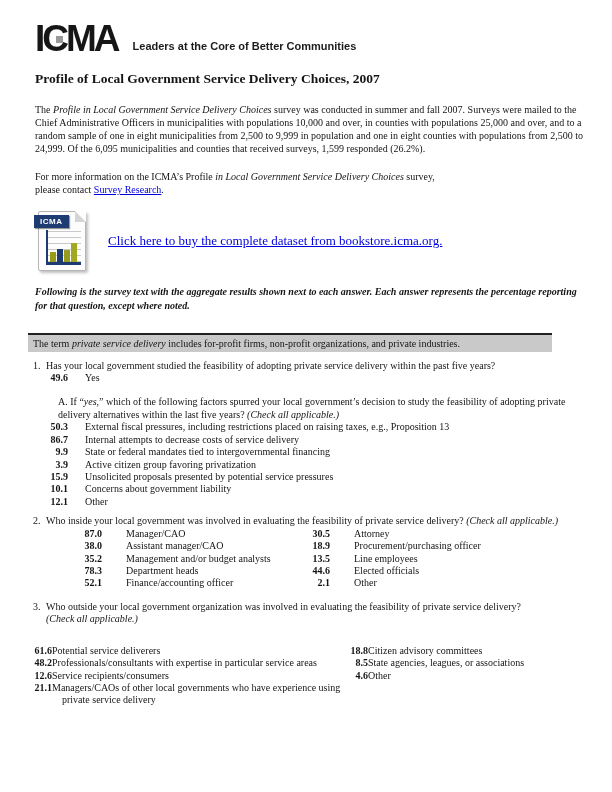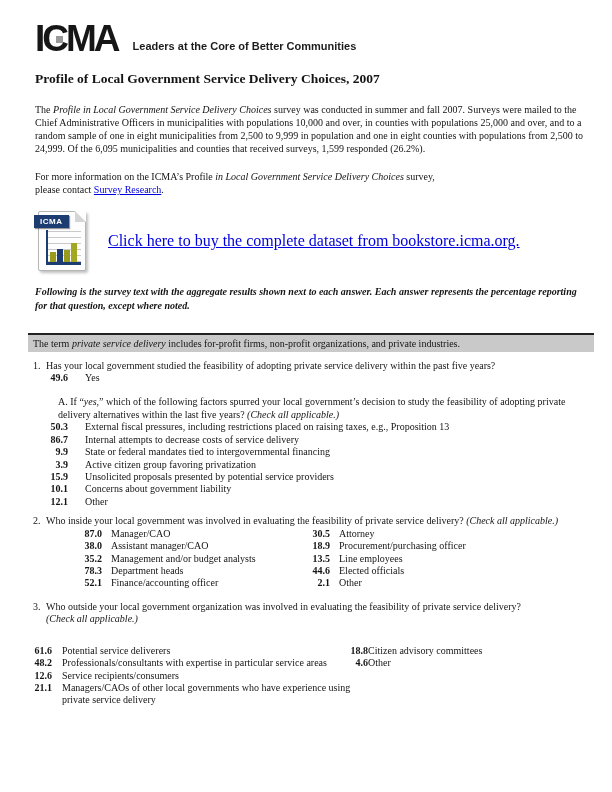--- a/index.html
+++ b/index.html
@@ -35,44 +35,44 @@
     font-family:"Liberation Sans", sans-serif; font-weight:bold; font-size:8px;
     letter-spacing:0.5px; padding:2px 7px 2px 6px; box-shadow:1px 1px 1px rgba(0,0,0,0.4); }
   .doc-chart { position:absolute; left:7px; bottom:5px; width:33px; height:32px;
     border-left:2px solid #1d3c72; border-bottom:3px solid #1d3c72;
     background:repeating-linear-gradient(to top, #c9c9c9 0 1px, transparent 1px 6px); }
   .bar { position:absolute; bottom:0; width:6px; }
   .bar1 { left:2px;  height:10px; background:#999b1d; }
   .bar2 { left:9px;  height:13px; background:#1d3c72; }
   .bar3 { left:16px; height:12px; background:#999b1d; }
   .bar4 { left:23px; height:19px; background:#a3a821; }
-  .buy-link { margin-left:22px; font-size:16px; }
+  .buy-link { margin-left:22px; font-size:13px; }
 
   .note { margin:13px 0 0 35px; width:545px; font-weight:bold; font-style:italic; line-height:13.5px; }
 
-  .term-bar { margin:21px 0 0 28px; width:566px; box-sizing:border-box;
+  .term-bar { margin:21px 0 0 28px; width:524px; box-sizing:border-box;
     background:#c9c9c9; border-top:2px solid #222; padding:2.5px 5px 3px 5px; }
 
   
   .question { display:flex; margin:8px 0 0 33px; line-height:12.5px; }
   .q2block  { margin-top:7px; }
   .q3block  { margin-top:11px; }
   .qnum { width:13px; flex:none; }
   .qtext { width:546px; }
   .subq { margin:12px 0 0 58px; width:532px; line-height:12.5px; }
 
   .answers-a { margin-left:48px; }
   .row { display:flex; line-height:12.4px; }
   .num { font-weight:bold; text-align:right; flex:none; }
   .n20 { width:20px; }
   .n23 { width:23px; }
   .n24 { width:24px; }
   .lbl  { padding-left:17px; white-space:nowrap; }
-  .lbl9 { padding-left:9px;  white-space:nowrap; }
-  .lbl10{ padding-left:10px; white-space:nowrap;font-family:Liberation Serif, serif; }
+  .lbl9 { padding-left:24px;  white-space:nowrap; }
+  .lbl10{ white-space:nowrap;font-family:Liberation Serif, serif; }
   .lbl12{ white-space:nowrap; }
   .lbl-cont { margin-left:30px; white-space:nowrap; }
 
   .cols2 { display:flex; margin-left:78px; }
   .col2-left { width:232px; flex:none; }
   .cols3 { display:flex; margin:19px 0 0 32px; }
   .col3-left { width:313px; flex:none; }
   i { font-style:italic; }
 </style>
 </head>
@@ -136,21 +136,21 @@
     <div class="row">
       <span class="num n20">9.9</span>
       <span class="lbl">State or federal mandates tied to intergovernmental financing</span>
     </div>
     <div class="row">
       <span class="num n20">3.9</span>
       <span class="lbl">Active citizen group favoring privatization</span>
     </div>
     <div class="row">
       <span class="num n20">15.9</span>
-      <span class="lbl">Unsolicited proposals presented by potential service providers</span>
+      <span class="lbl">Unsolicited proposals presented by potential service pressures</span>
     </div>
     <div class="row">
       <span class="num n20">10.1</span>
       <span class="lbl">Concerns about government liability</span>
     </div>
     <div class="row">
       <span class="num n20">12.1</span>
       <span class="lbl">Other</span>
     </div>
   </div>
@@ -231,19 +231,23 @@
       <div class="row">
         <span class="lbl-cont">private service delivery</span>
       </div>
     </div>
     <div>
       <div class="row">
         <span class="num n23">18.8</span>
         <span class="lbl12">Citizen advisory committees</span>
       </div>
       <div class="row">
+        <span class="num n23">8.5</span>
+        <span class="lbl12">State agencies, leagues, or associations</span>
+      </div>
+      <div class="row">
         <span class="num n23">4.6</span>
         <span class="lbl12">Other</span>
       </div>
     </div>
   </div>
 
 </div>
 
 </body></html>

